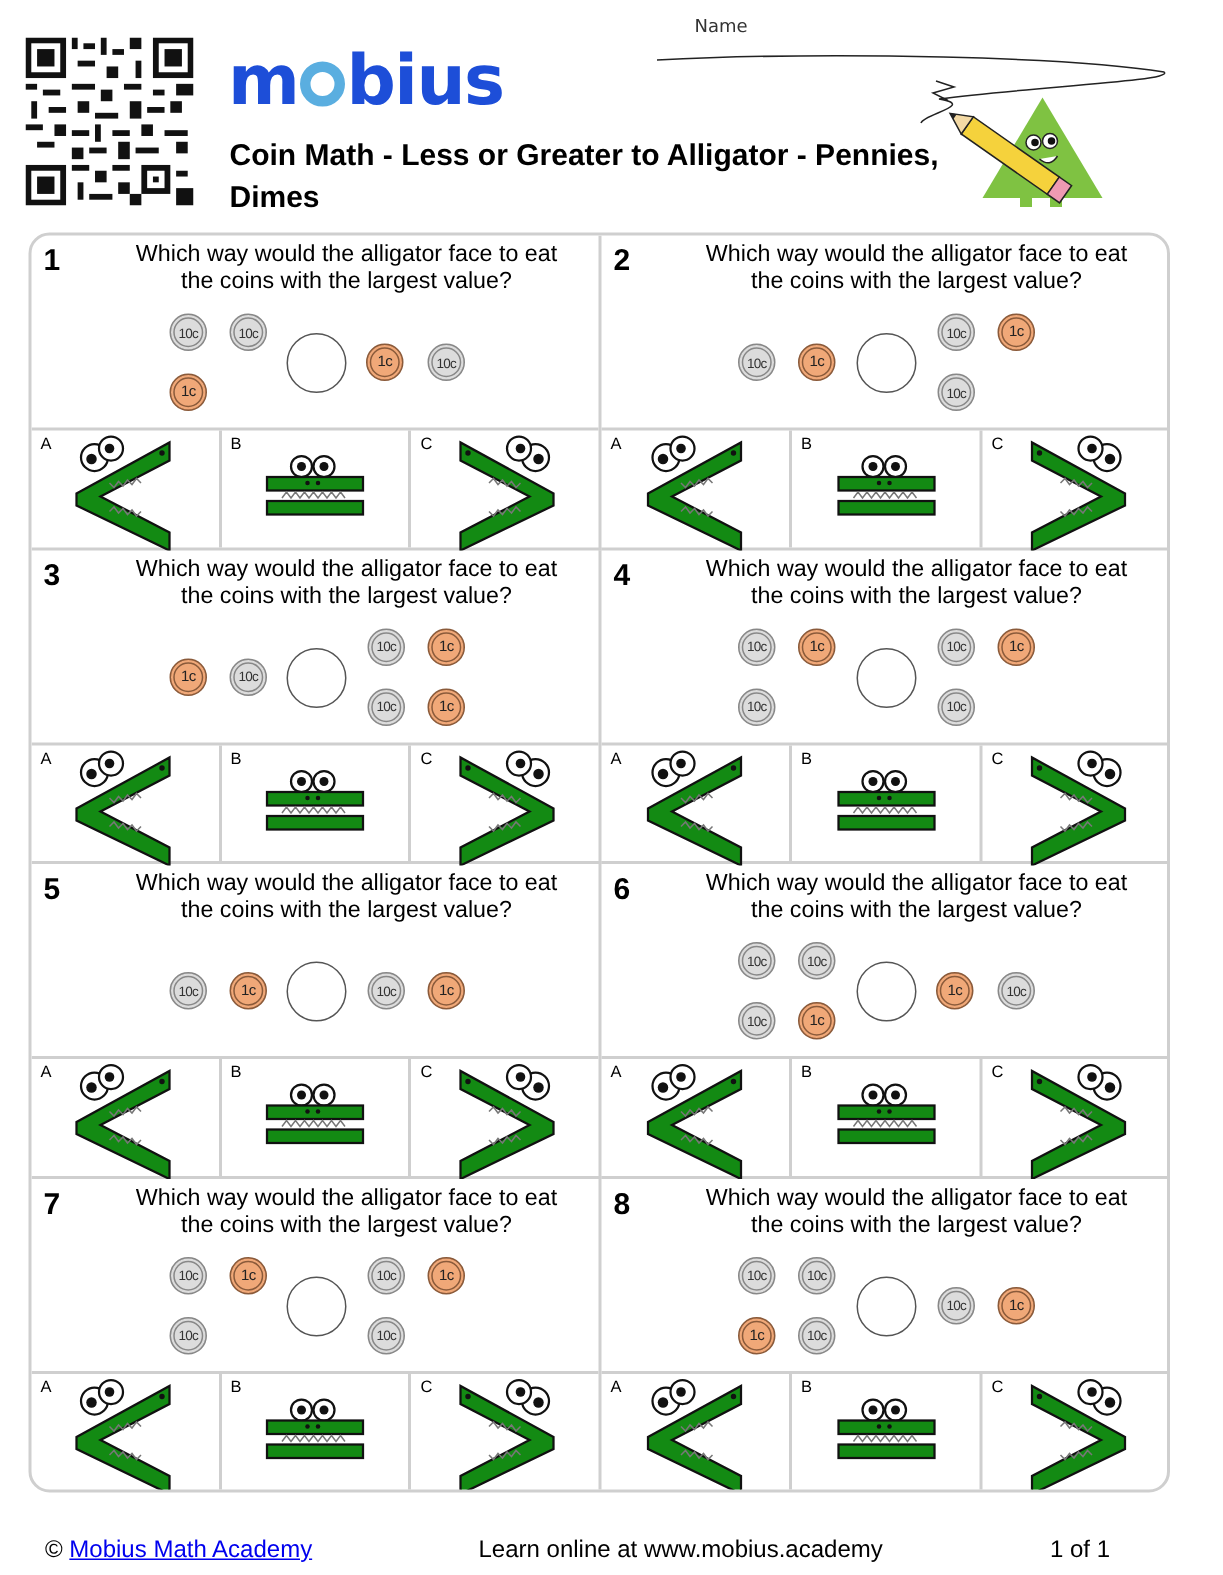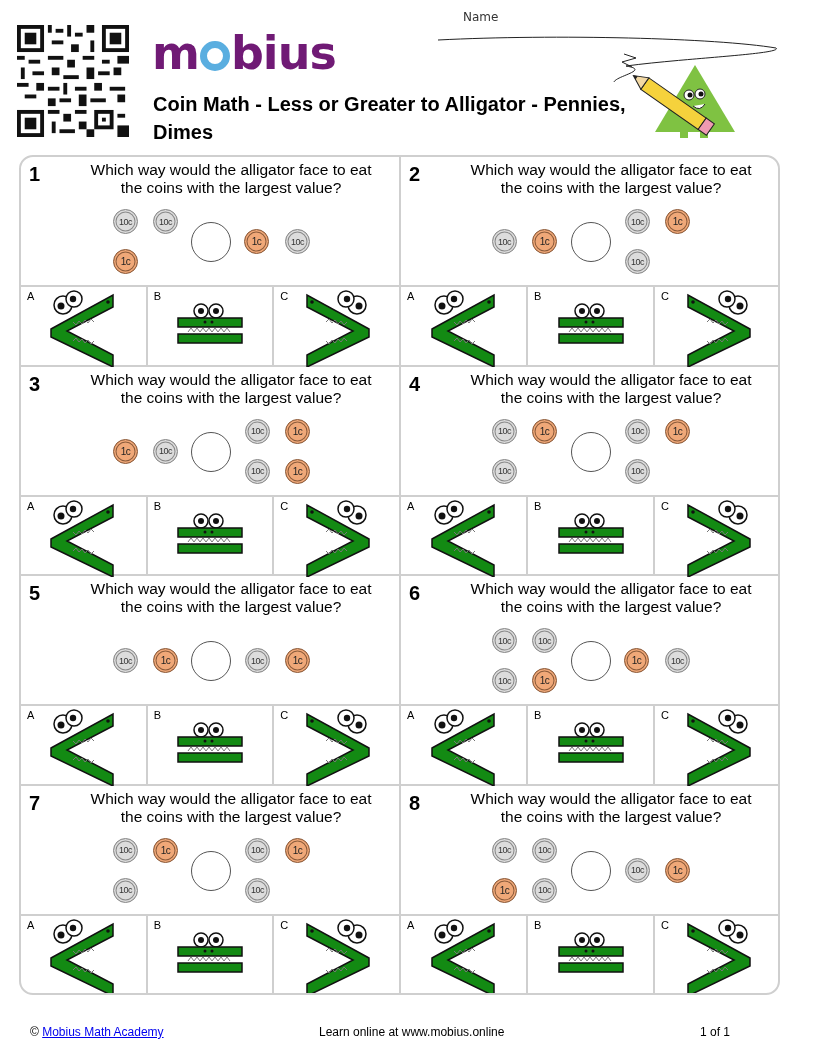--- a/index.html
+++ b/index.html
@@ -1,20 +1,20 @@
 <!DOCTYPE html>
 <html><head>
 <meta charset="utf-8">
 <style>
   * { box-sizing: border-box; margin: 0; padding: 0; }
   html, body { width: 815px; height: 1050px; background: #ffffff; overflow: hidden; }
   body { position: relative; font-family: "Liberation Sans", sans-serif; color: #000; }
 
   .qr { position: absolute; left: 17px; top: 25px; width: 112px; height: 112px; }
-  .logo { position: absolute; left: 152px; top: 30px; font-family: "DejaVu Sans", sans-serif; font-weight: bold; font-size: 46px; letter-spacing: -1px; color: #701a75; line-height: 46px; }
+  .logo { position: absolute; left: 152px; top: 30px; font-family: "DejaVu Sans", sans-serif; font-weight: bold; font-size: 46px; letter-spacing: -1px; color: #1d4ed8; line-height: 46px; }
   .logo .o { display: inline-block; width: 30px; height: 30px; border-radius: 50%; border: 7px solid #5aaee0; position: relative; top: 2px; margin: 0 1px; }
   .title { position: absolute; left: 153px; top: 90px; font-weight: bold; font-size: 20px; line-height: 28px; width: 500px; }
   .name-label { position: absolute; left: 463px; top: 10px; font-size: 12px; font-family: "DejaVu Sans", sans-serif; color: #333; }
   .name-line { position: absolute; left: 436px; top: 36px; }
   .mascot { position: absolute; left: 610px; top: 40px; }
 
   .sheet { position: absolute; left: 19px; top: 155px; width: 761px; height: 840px; border: 2px solid #cfcfcf; border-radius: 14px; overflow: hidden; }
   .grid { display: grid; grid-template-columns: 380px 379px; grid-template-rows: repeat(4, 209.5px); width: 100%; height: 100%; }
   .problem { position: relative; border-right: 2px solid #cfcfcf; border-bottom: 2px solid #cfcfcf; }
   .problem:nth-child(2n) { border-right: none; }
@@ -26,21 +26,21 @@
   .coin.dime { background: #dcdcdc; border: 1.5px solid #888; box-shadow: inset 0 0 0 1.5px #dcdcdc, inset 0 0 0 2.5px #888; color: #333; }
   .coin.penny { background: #f0a878; border: 1.5px solid #8a5a3a; box-shadow: inset 0 0 0 1.5px #f0a878, inset 0 0 0 2.5px #8a5a3a; color: #222; font-size: 10px; }
   .hole { position: absolute; left: 170px; top: 17px; width: 40px; height: 40px; border-radius: 50%; border: 1px solid #555; background: #fff; }
 
   .answers { position: absolute; left: 0; top: 128px; width: 100%; height: 80px; border-top: 2px solid #cfcfcf; display: flex; }
   .answer { flex: 1; position: relative; border-right: 2px solid #cfcfcf; cursor: pointer; }
   .answer:last-child { border-right: none; }
   .answer .letter { position: absolute; left: 6px; top: 3px; font-size: 11px; }
   .answer svg { position: absolute; left: 50%; top: 2px; transform: translateX(-50%); }
 
-  .footer { position: absolute; top: 1025px; font-size: 12px; }
+  .footer { position: absolute; top: 1025px; font-size: 16px; }
   .footer.left { left: 30px; }
   .footer.left a { color: #0000ee; text-decoration: underline; }
   .footer.center { left: 319px; }
   .footer.right { left: 700px; }
 </style>
 </head>
 <body>
 
 <svg class="qr" viewBox="0 0 29 29">
   <rect width="29" height="29" fill="#fff"></rect>
@@ -566,14 +566,14 @@
           <circle cx="55" cy="10" r="8" fill="#fff" stroke="#111" stroke-width="1.5"></circle>
               <circle cx="56" cy="10" r="3.2" fill="#111"></circle>
         </svg>
       </div>
     </div>
   </div>
     </div>
 </div>
 
 <div class="footer left"><span>© </span><a>Mobius Math Academy</a></div>
-<div class="footer center">Learn online at www.mobius.online</div>
+<div class="footer center">Learn online at www.mobius.academy</div>
 <div class="footer right">1 of 1</div>
 
 </body></html>

